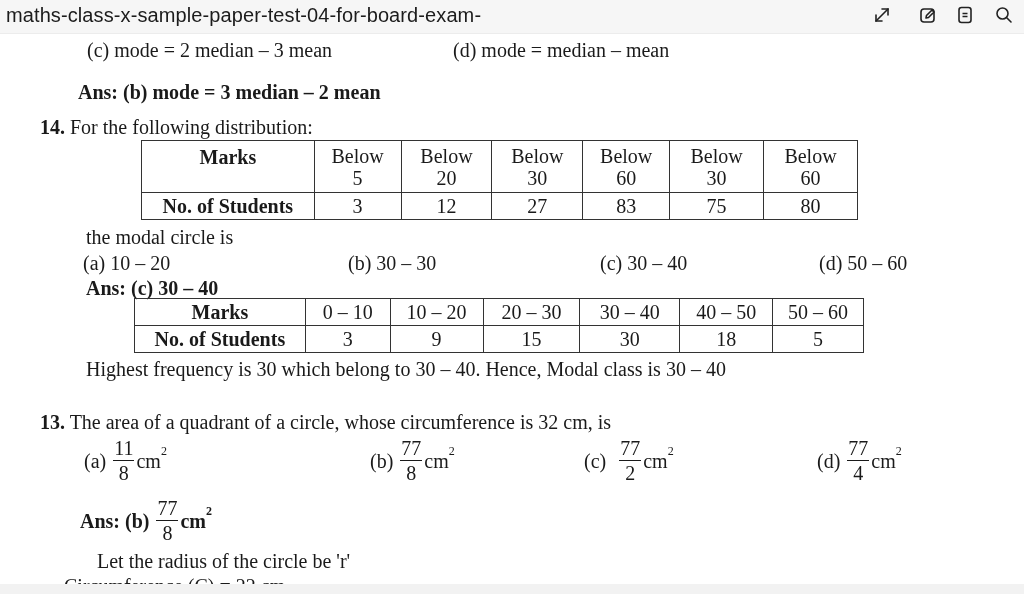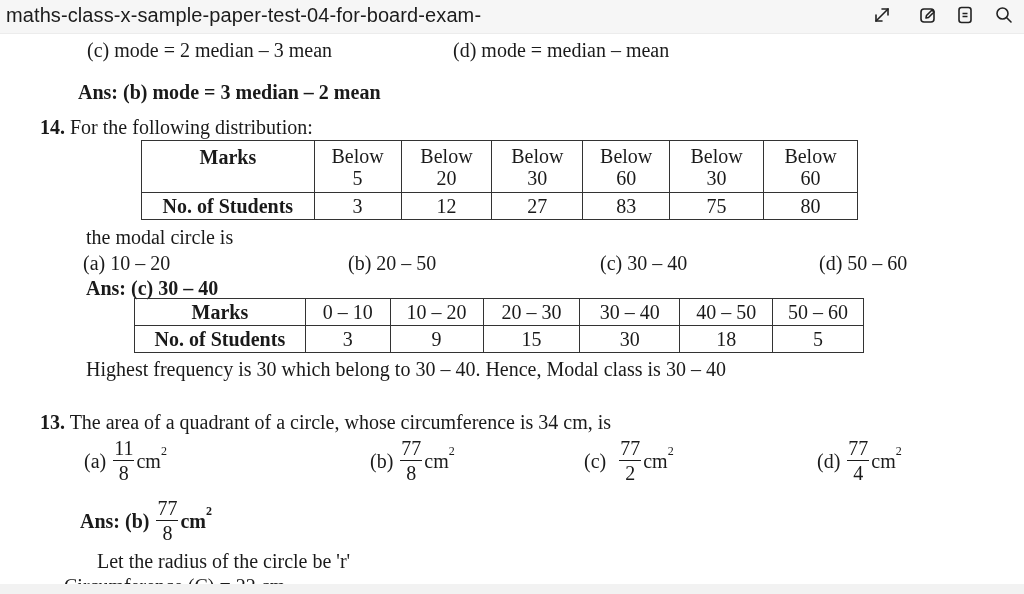--- a/index.html
+++ b/index.html
@@ -91,21 +91,21 @@
     <td>27</td>
     <td>83</td>
     <td>75</td>
     <td>80</td>
   </tr>
 </tbody>
   </table>
 
 <div class="t" style="left:86px;top:227px">the modal circle is</div>
 <div class="t" style="left:83px;top:253px">(a) 10 – 20</div>
-<div class="t" style="left:348px;top:253px">(b) 20 – 50</div>
+<div class="t" style="left:348px;top:253px">(b) 30 – 30</div>
 <div class="t" style="left:600px;top:253px">(c) 30 – 40</div>
 <div class="t" style="left:819px;top:253px">(d) 50 – 60</div>
 <div class="t b" style="left:86px;top:278px">Ans: (c) 30 – 40</div>
 
 <table class="dist" style="left:134px;top:298px;width:730px;height:54px">
   <tbody>
       <tr style="height:27px">
     <td class="hd" style="width:171px">Marks</td>
     <td style="width:85px">0 – 10</td>
     <td style="width:93px">10 – 20</td>
@@ -123,21 +123,21 @@
     <td>18</td>
     <td>5</td>
   </tr>
 </tbody>
   </table>
 
 <div class="t" style="left:86px;top:359px">Highest frequency is 30 which belong to 30 – 40. Hence, Modal class is 30 – 40</div>
 
 <div class="t" style="left:40px;top:412px">
   <span class="b">13.</span>
-  <span>The area of a quadrant of a circle, whose circumference is 34 cm, is</span>
+  <span>The area of a quadrant of a circle, whose circumference is 32 cm, is</span>
 </div>
 
 <div class="t" style="left:84px;top:438px;line-height:1">
   <span style="vertical-align:middle">(a)</span>
   <span class="frac">
       <span class="num">11</span>
       <span class="den">8</span>
     </span><span style="vertical-align:middle">cm</span><sup>2</sup>
 </div>
 <div class="t" style="left:370px;top:438px;line-height:1">

